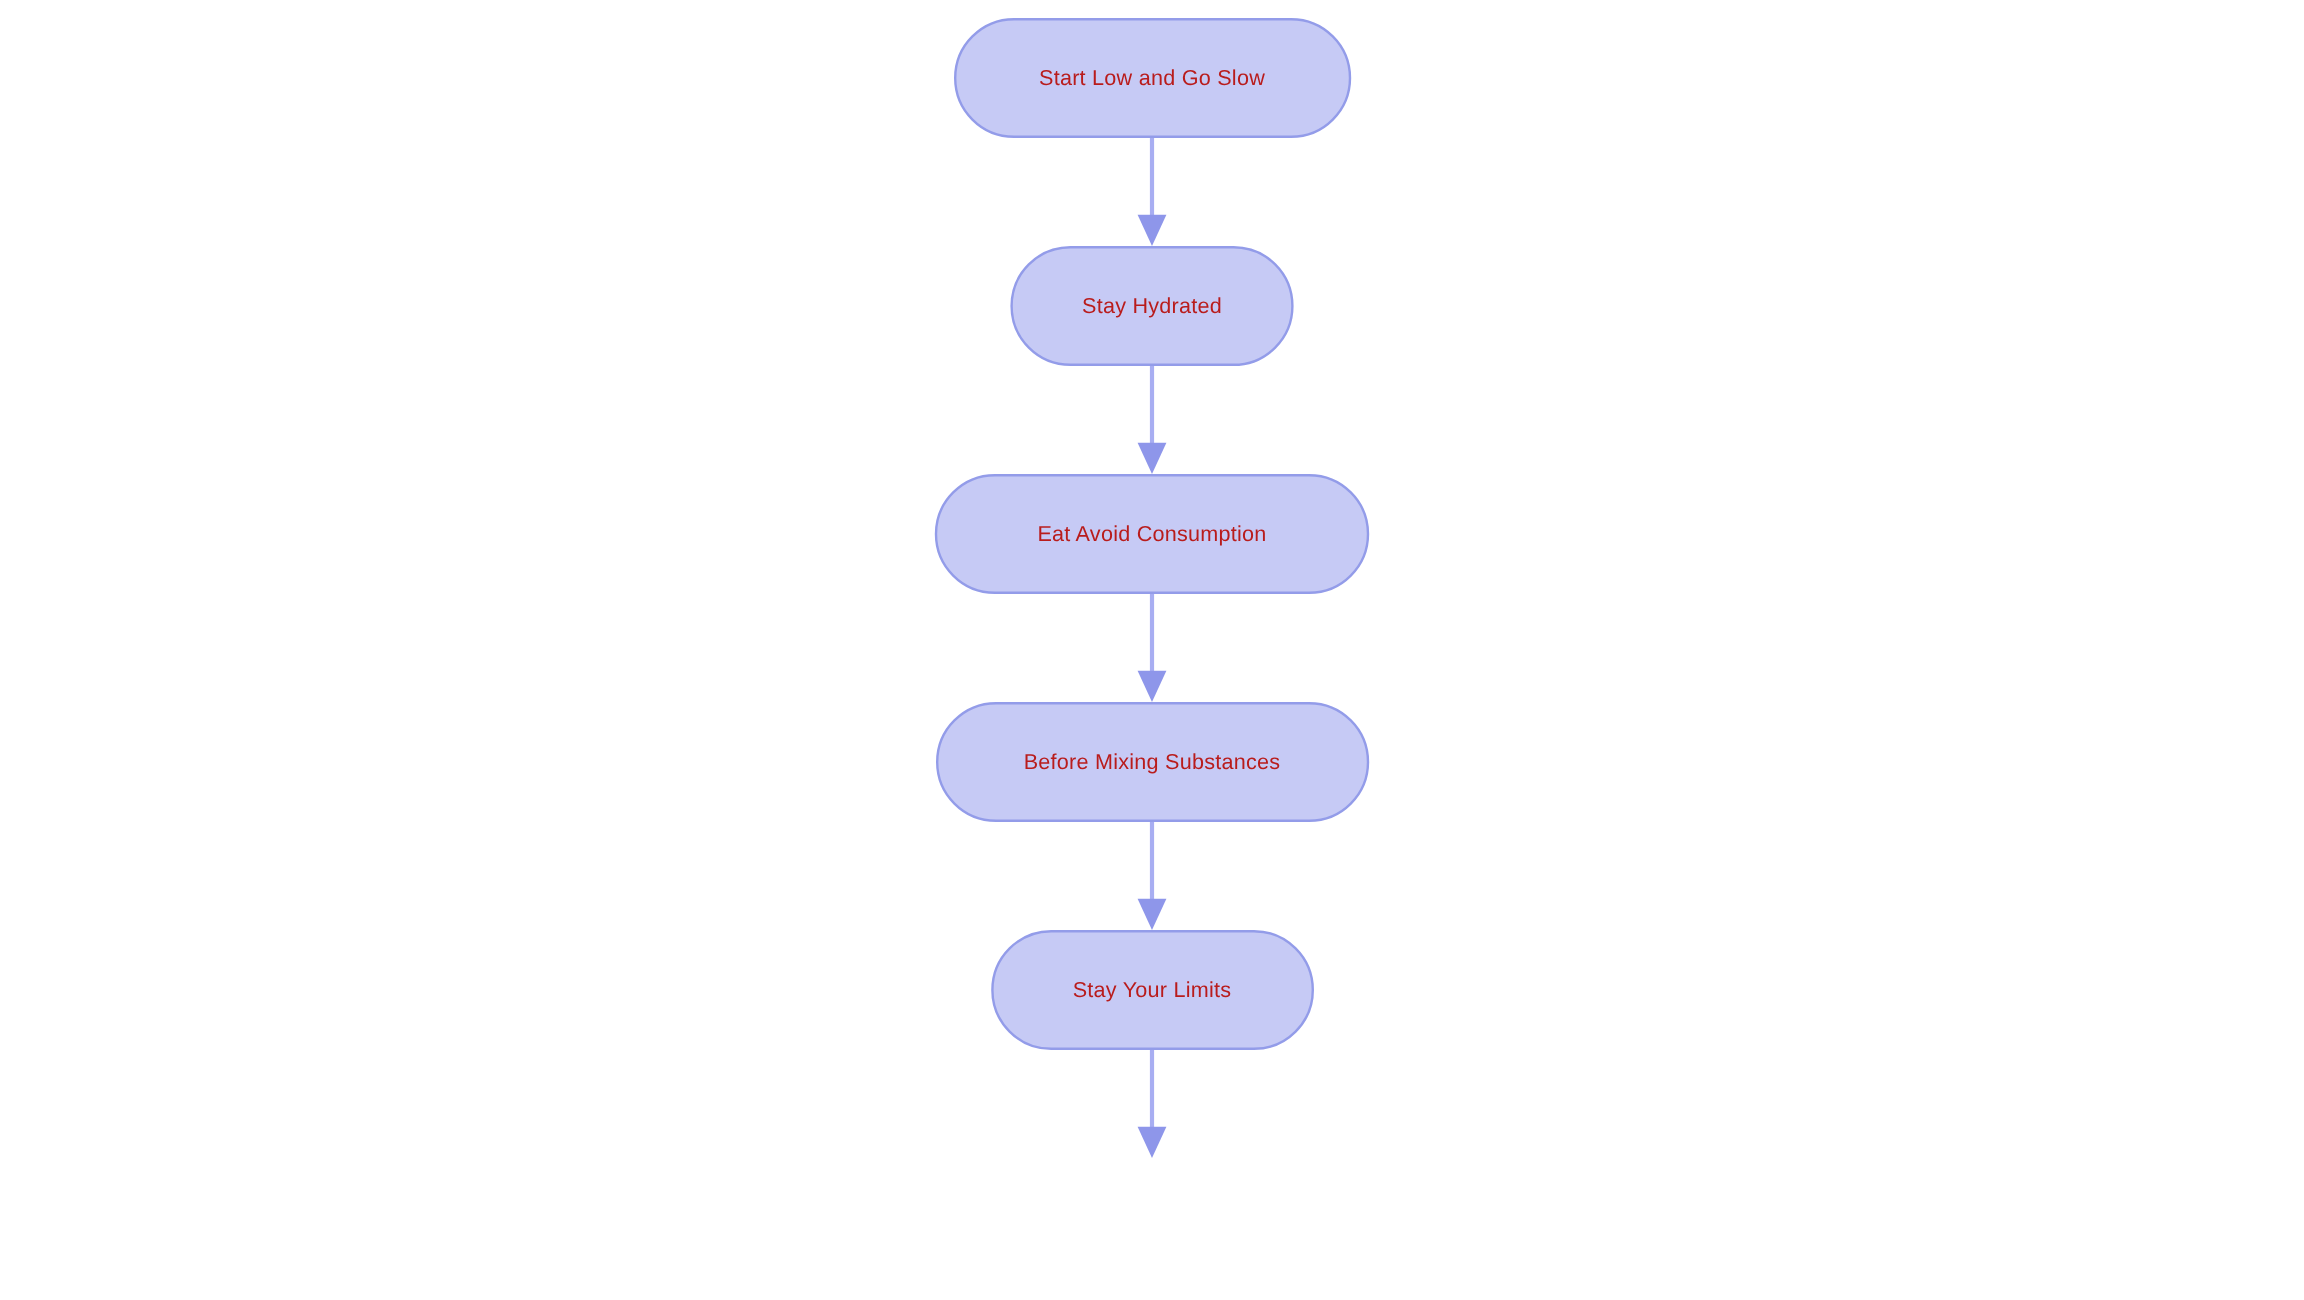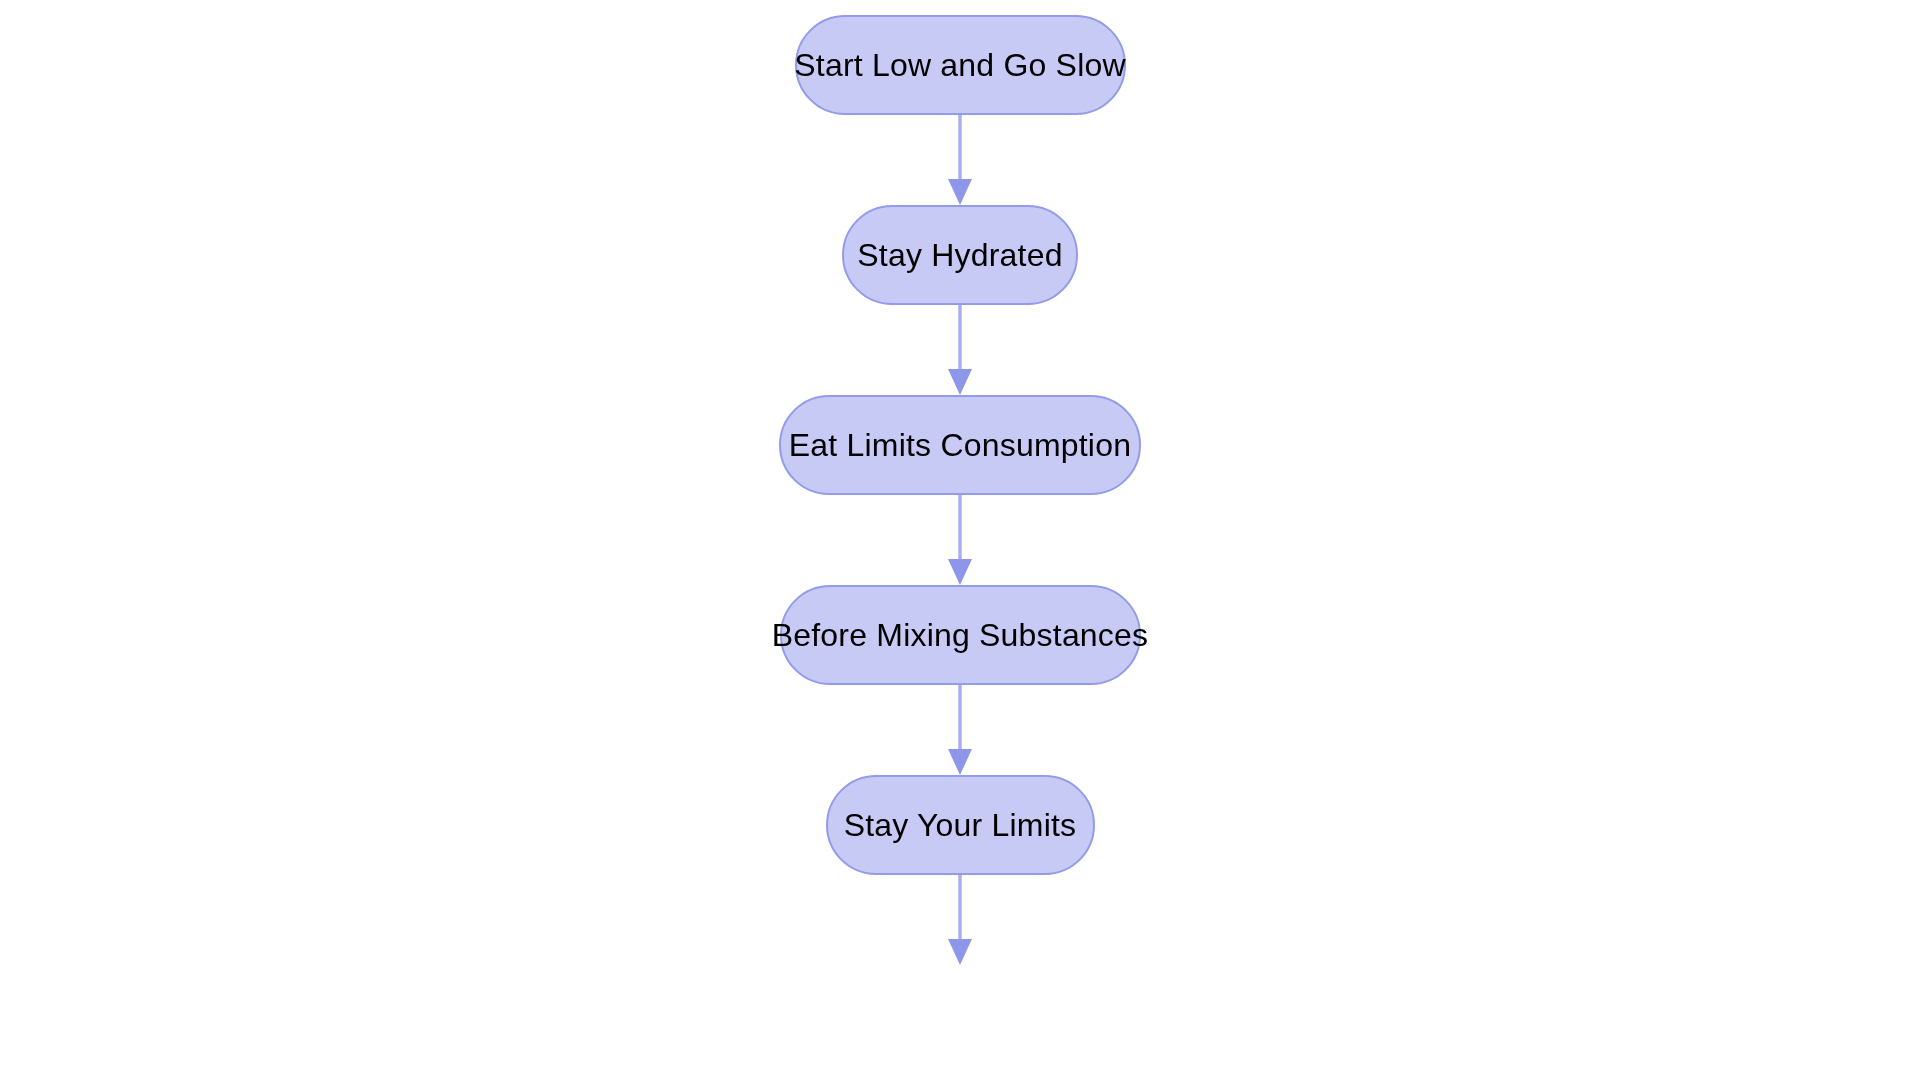--- a/index.html
+++ b/index.html
@@ -25,22 +25,22 @@
     border-radius: 50px;
     background: #c6caf5;
     border: 2px solid #939ce9;
     box-sizing: border-box;
     display: flex;
     align-items: center;
     justify-content: center;
     flex: 0 0 auto;
   }
   .node-label {
-    color: #000000;
-    font-size: 32px;
+    color: #b91c1c;
+    font-size: 18px;
     font-weight: 400;
     white-space: nowrap;
     letter-spacing: 0.2px;
   }
   .n1 { width: 331px; }
   .n2 { width: 236px; }
   .n3 { width: 362px; }
   .n4 { width: 361px; }
   .n5 { width: 269px; }
   .n6 { width: 477px; }
@@ -66,21 +66,21 @@
   <div class="node n2">
     <span class="node-label">Stay Hydrated</span>
   </div>
 
   <svg class="arrow" width="30" height="90" viewBox="0 0 30 90">
     <line x1="15" y1="0" x2="15" y2="66" stroke="#a8aef2" stroke-width="3.5"></line>
     <polygon points="3,64 27,64 15,90" fill="#8e96ea"></polygon>
   </svg>
 
   <div class="node n3">
-    <span class="node-label">Eat Limits Consumption</span>
+    <span class="node-label">Eat Avoid Consumption</span>
   </div>
 
   <svg class="arrow" width="30" height="90" viewBox="0 0 30 90">
     <line x1="15" y1="0" x2="15" y2="66" stroke="#a8aef2" stroke-width="3.5"></line>
     <polygon points="3,64 27,64 15,90" fill="#8e96ea"></polygon>
   </svg>
 
   <div class="node n4">
     <span class="node-label">Before Mixing Substances</span>
   </div>

